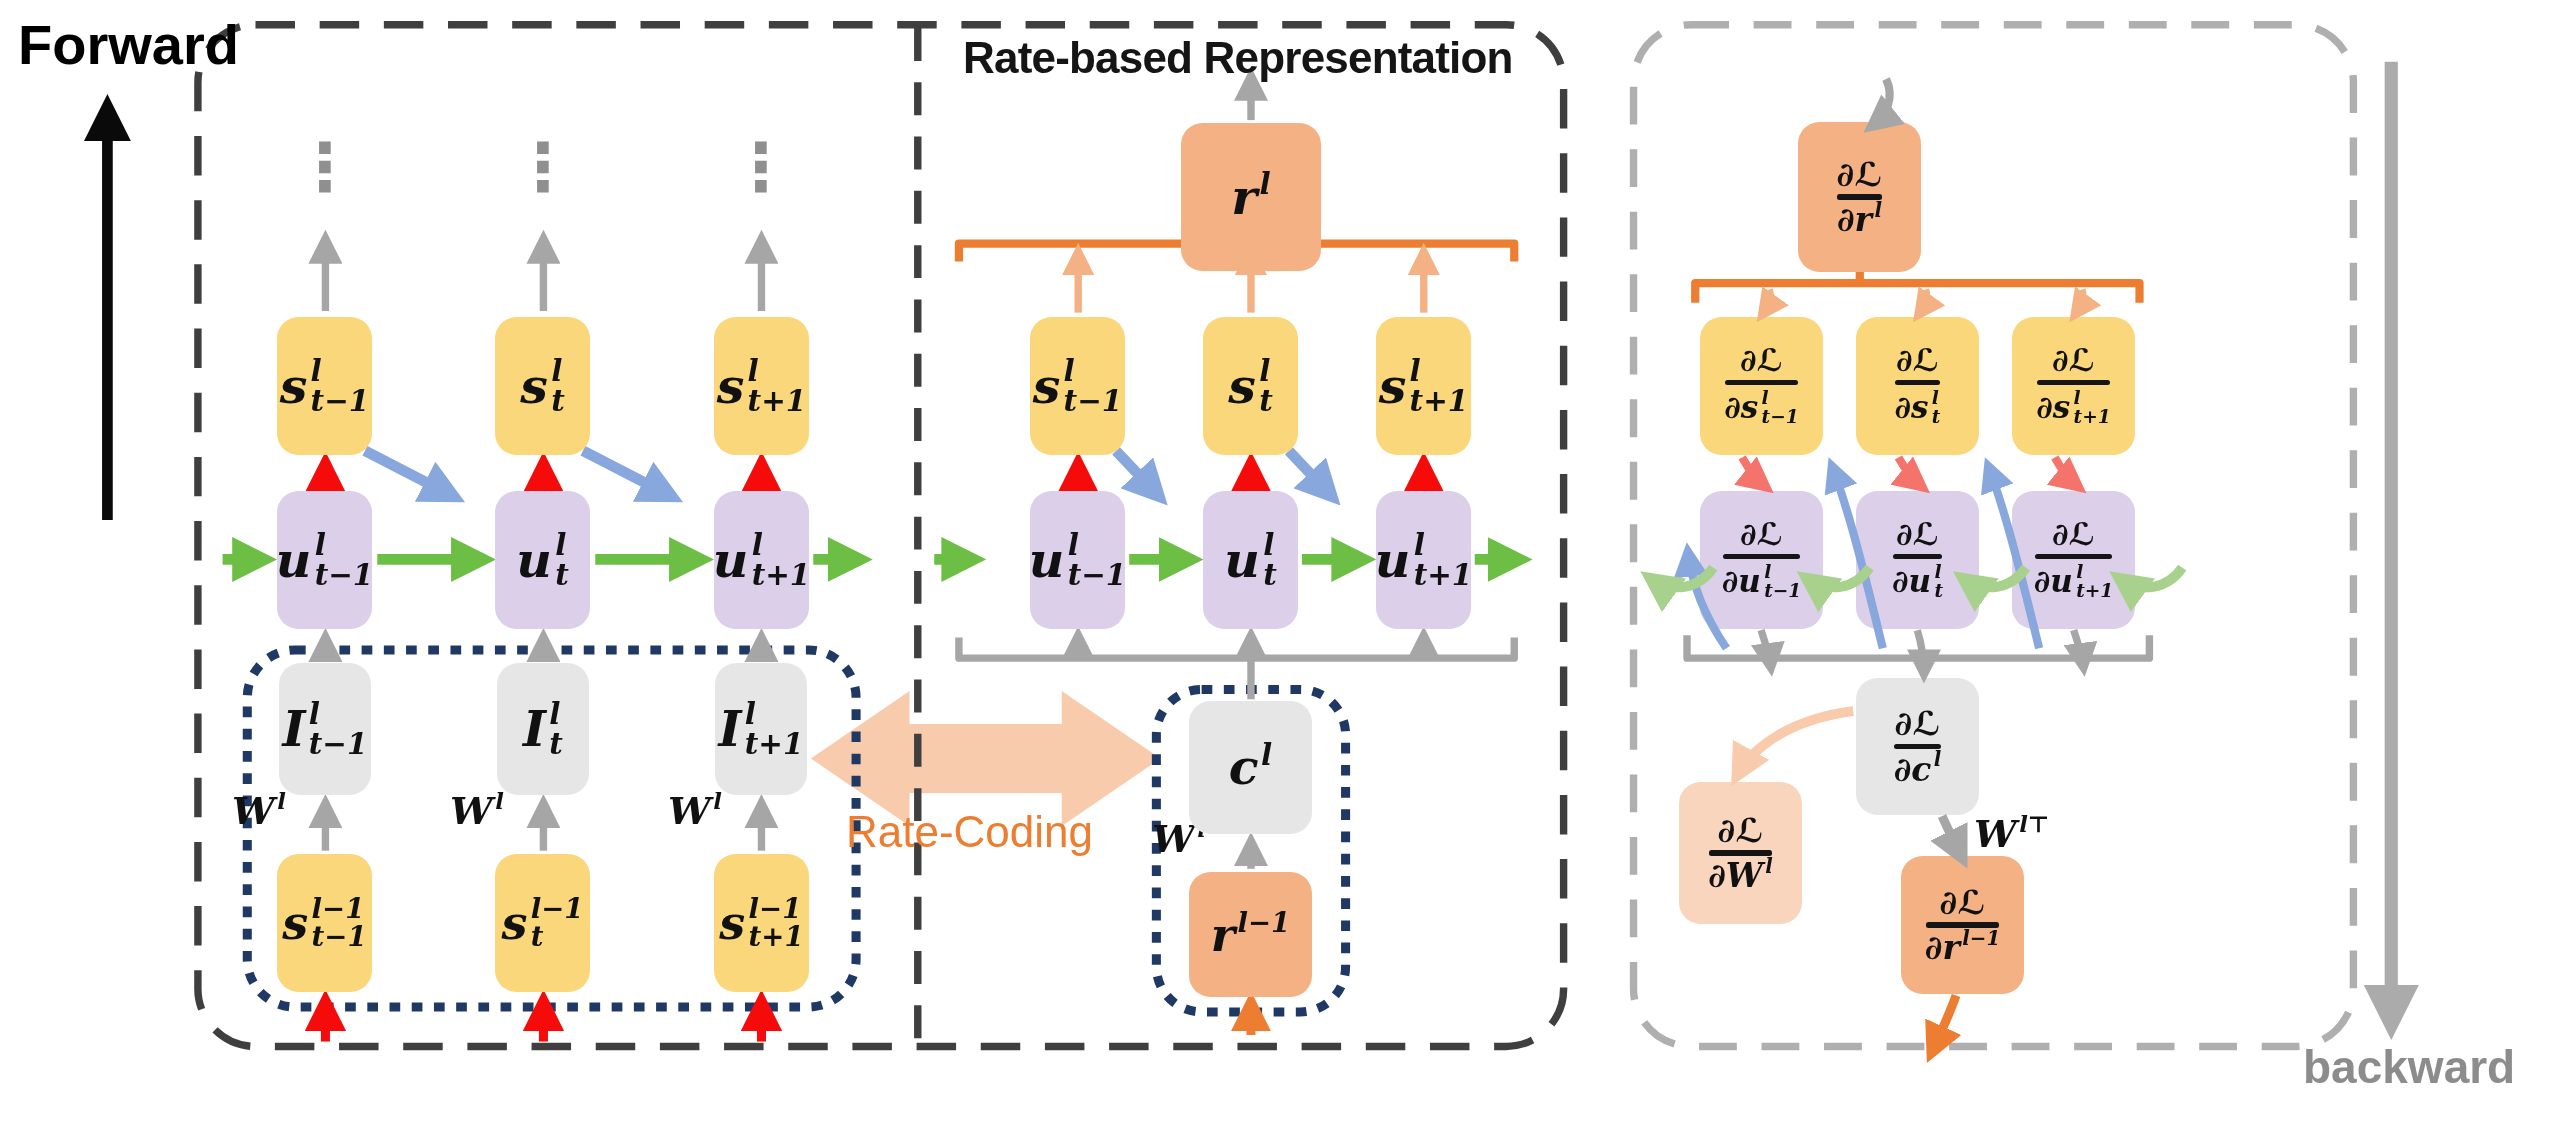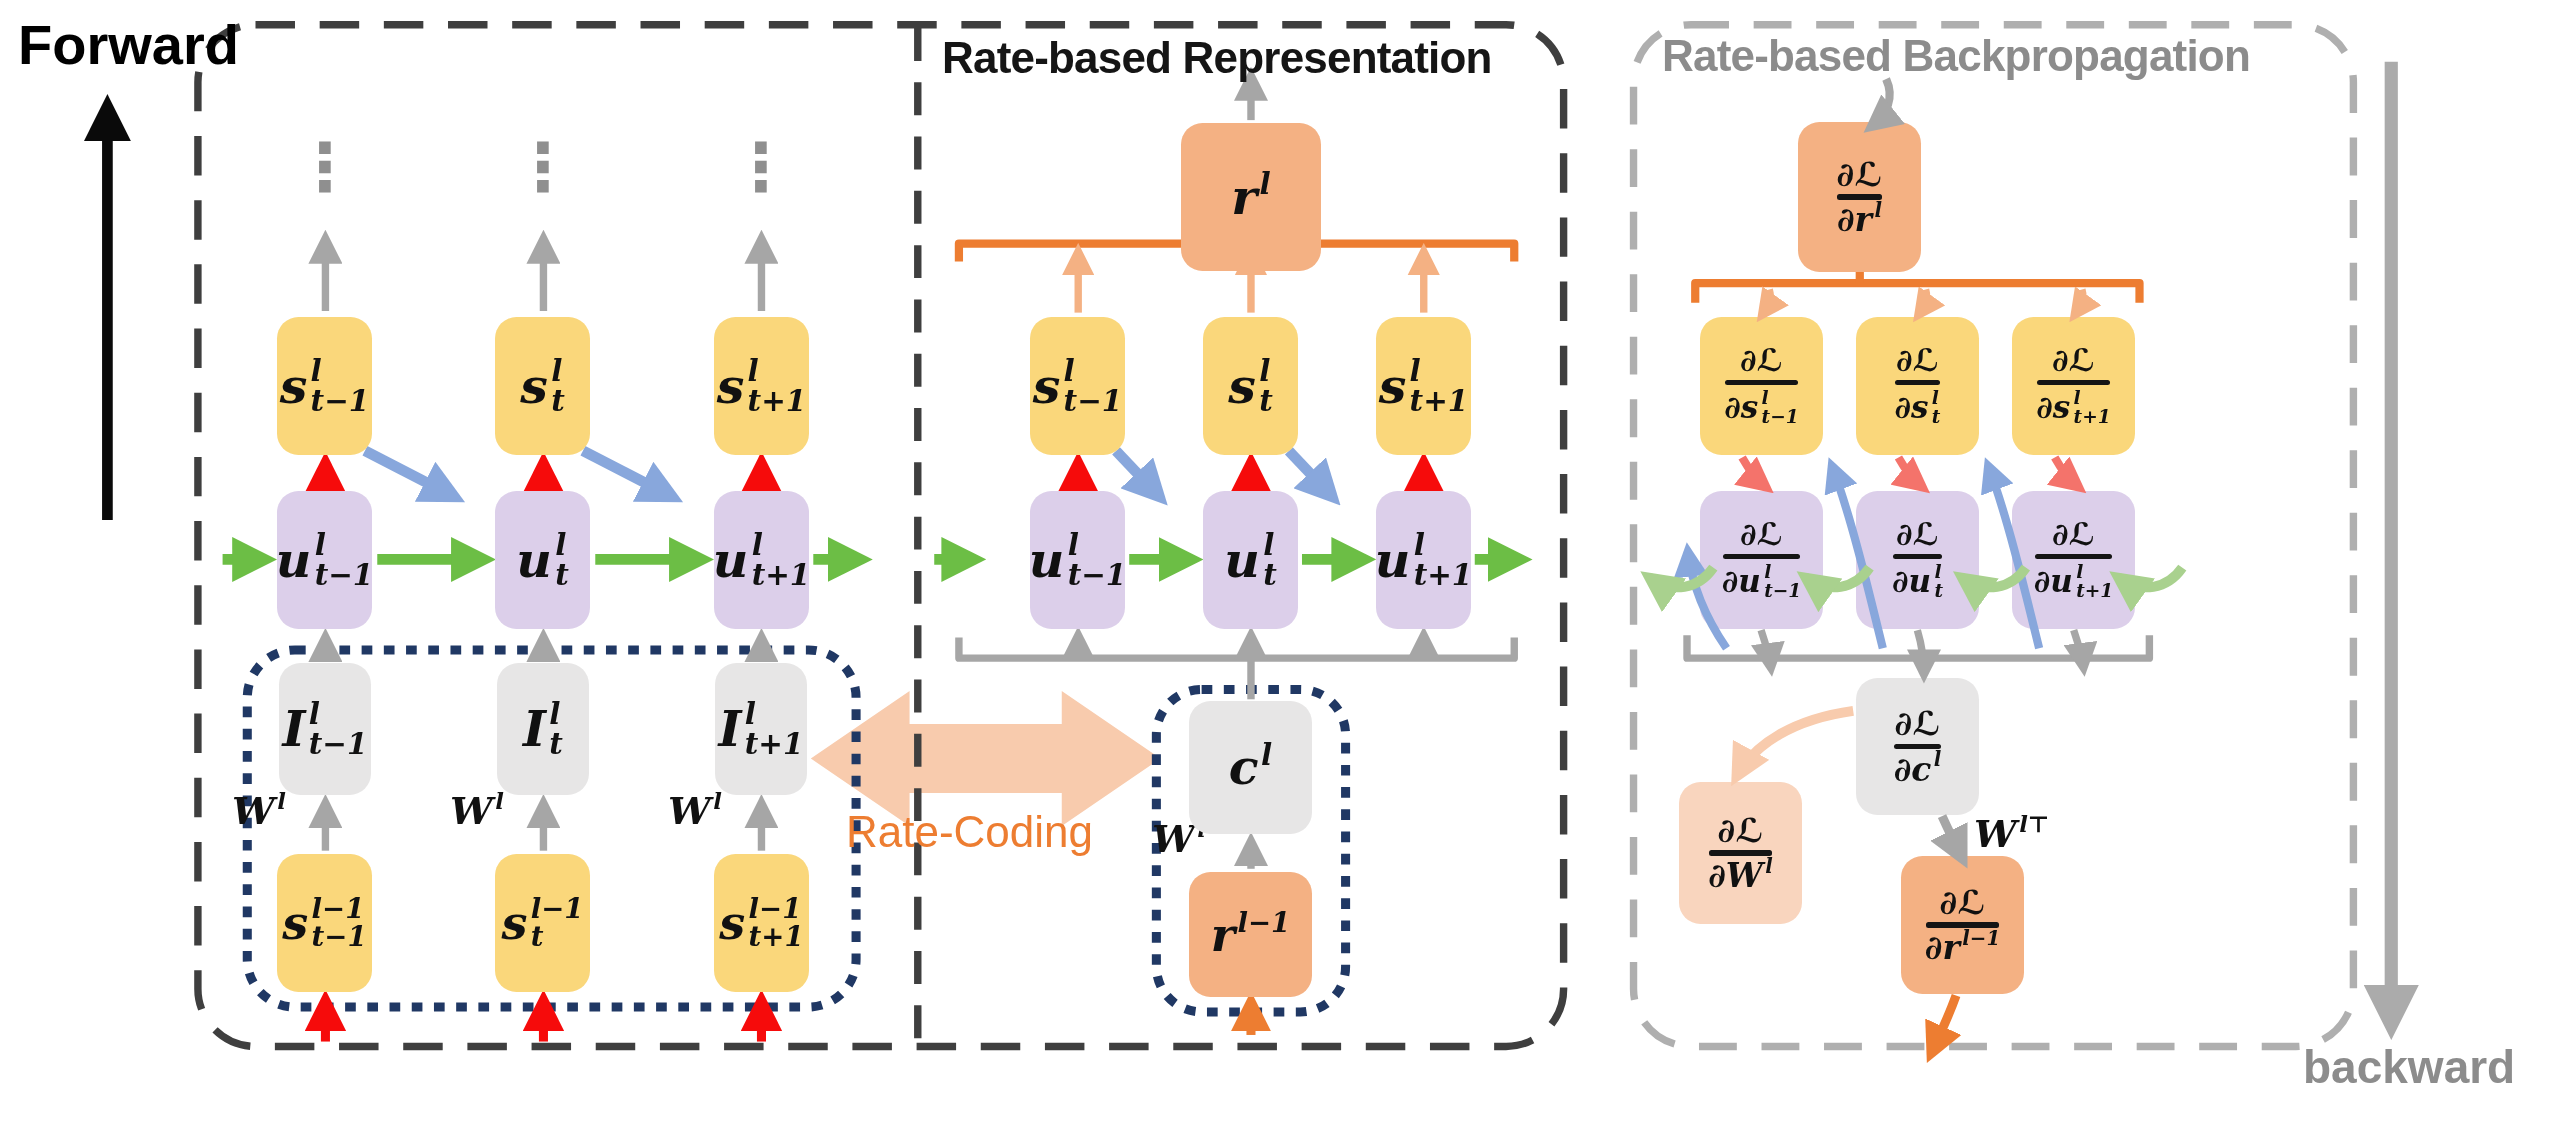--- a/index.html
+++ b/index.html
@@ -1,20 +1,20 @@
 <!DOCTYPE html>
 <html style="--node-yellow: #FAD77B; --node-purple: #DCCFEA; --node-gray: #E7E6E6; --node-orange: #F4B183; --node-peach: #F9D5BE; --arrow-red: #F60B0B; --arrow-green: #6CBE45; --arrow-blue: #88A7DC; --arrow-gray: #A6A6A6; --arrow-orange: #ED7D31; --arrow-lorange: #F4B183; --arrow-pink: #F4736B; --arrow-lgreen: #A9D18E; --arrow-peach: #F8CBAD; --double-arrow: #F8CBAD; --border-dark: #3F3F3F; --border-graybox: #AFAFAF; --dotted-navy: #203864; --text-gray: #8C8C8C; --text-orange: #ED7D31; --backward-arrow: #ABABAB; --dots: #8F8F8F;font-size:13px"><head>
 <meta charset="utf-8">
 <style>
   html,body{margin:0;padding:0;background:#ffffff;}
   #canvas{position:relative;width:2576px;height:1123px;background:#fff;overflow:hidden;
           font-family:"Liberation Sans",sans-serif;}
   svg.layer{position:absolute;left:0;top:0;width:2576px;height:1123px;}
   #under{z-index:1;} #over{z-index:3;}
-  .abs{position:absolute;}
+  .abs{position:absolute;margin-left:21px;}
   
   .node{position:absolute;z-index:2;border-radius:21.4px;display:flex;align-items:center;justify-content:center;}
   .n-yellow{background:var(--node-yellow);}
   .n-purple{background:var(--node-purple);}
   .n-gray{background:var(--node-gray);}
   .n-orange{background:var(--node-orange);}
   .n-peach{background:var(--node-peach);}
   
   .math{font-family:"DejaVu Serif","DejaVu Sans",serif;font-style:italic;font-weight:bold;color:#111;line-height:1;}
   .mrow{display:inline-flex;align-items:center;}
@@ -176,21 +176,20 @@
     <path class="st gray" d="M2330,766 C2336,786 2338,804 2338,820" marker-end="url(#m-gray)"></path>
     <path class="st gray" d="M2520,766 C2526,784 2530,796 2532,812" marker-end="url(#m-gray)"></path>
     <path class="st peach" d="M2252,864 C2180,874 2132,904 2110,944" marker-end="url(#m-peach)"></path>
     <path class="st gray" style="stroke-width:11" d="M2360,992 C2370,1014 2377,1028 2385,1044" marker-end="url(#m-gray)"></path>
     <path class="st orange" d="M2377,1210 C2367,1238 2357,1258 2347,1280" marker-end="url(#m-orange)"></path>
   </svg>
 
   <div class="forward">Forward</div>
   <div class="backward">backward</div>
   <div class="title t-black abs" style="left:942px;top:33px;">Rate-based Representation</div>
-  <div class="title t-gray abs" style="left:1662px;top:31px;">Rate-based Backpropagation</div>
   <div class="ratecoding">
     <div>Rate-Coding</div>
   </div>
   <span class="dots" style="left:325px;top:138px;">⋮</span>
   <span class="dots" style="left:543px;top:138px;">⋮</span>
   <span class="dots" style="left:761px;top:138px;">⋮</span>
 
   <span class="wlab math" style="left:232px;top:792px;"><span class="mrow">
         <span>W</span>
         <span class="supsolo">l</span>

